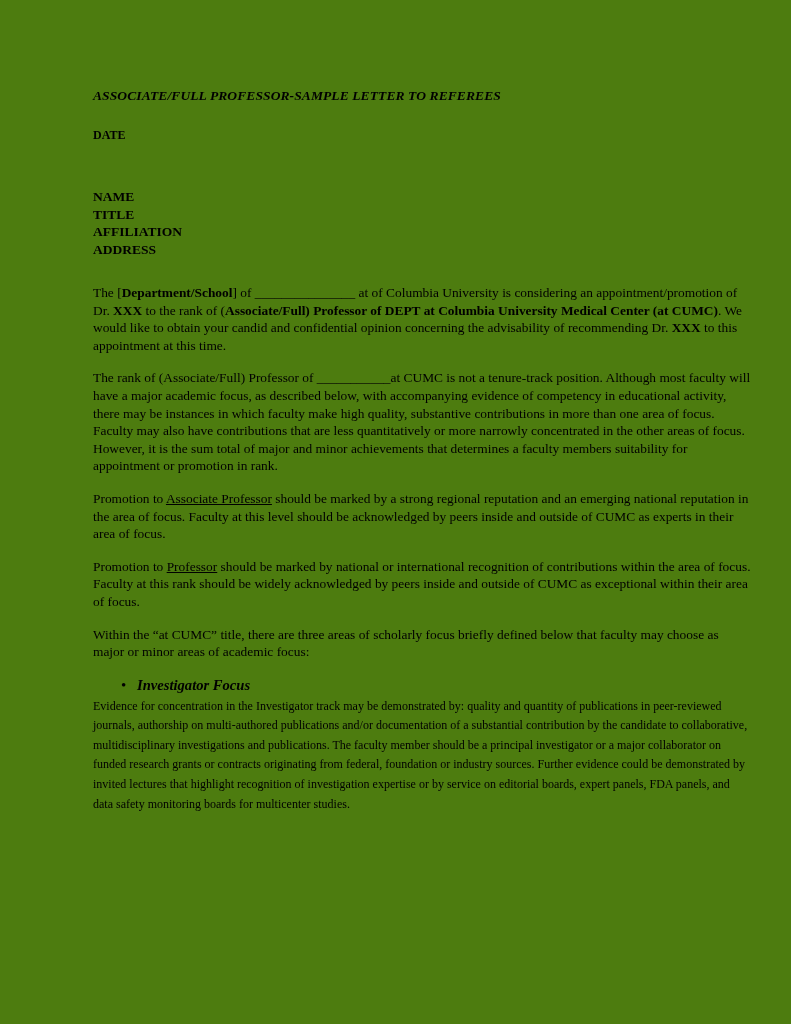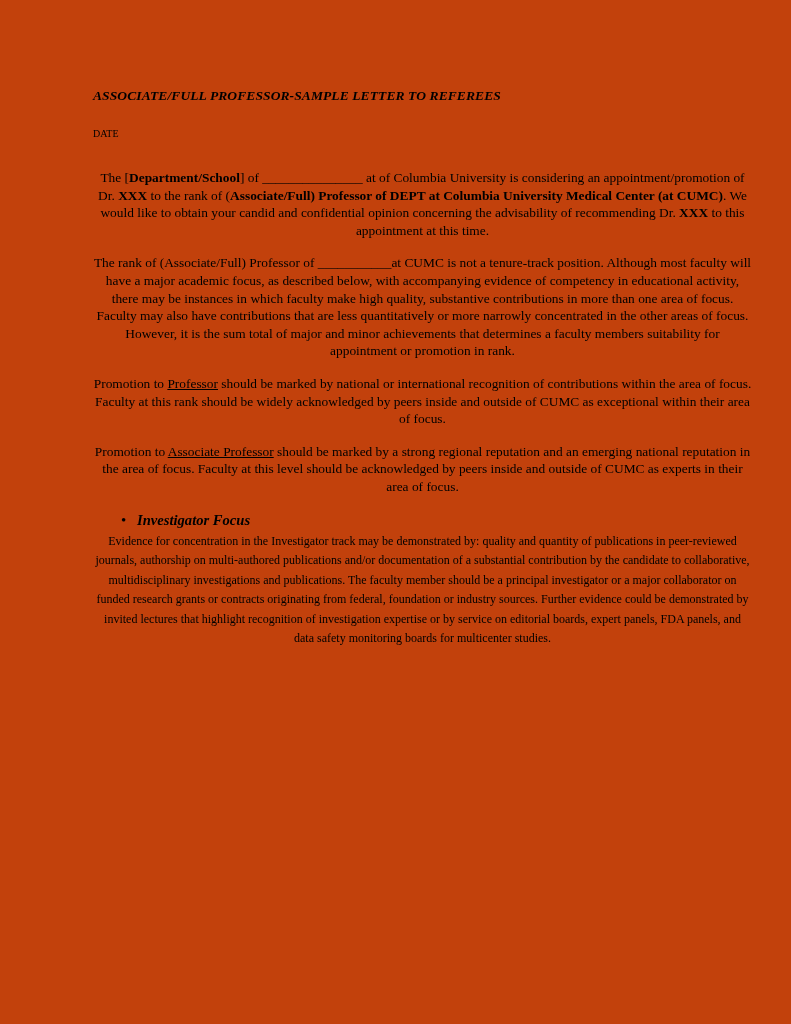--- a/index.html
+++ b/index.html
@@ -11,52 +11,52 @@
     width: 791px;
     height: 1024px;
     font-family: "Liberation Serif", serif;
     color: #000000;
     overflow: hidden;
   }
   .page {
     position: relative;
     width: 791px;
     height: 1024px;
-    background: #c2410c;
+    background: #4d7c0f;
     box-sizing: border-box;
     padding: 88px 39px 0 93px;
   }
   .doc-title {
     font-weight: bold;
     font-style: italic;
     font-size: 13.5px;
     letter-spacing: 0.1px;
     margin: 0 0 24px 0;
   }
   .date-line {
-    font-weight: normal;
-    font-size: 10px;
-    margin: 0 0 30px 0;
+    font-weight: bold;
+    font-size: 12px;
+    margin: 0 0 45px 0;
   }
   .addr-block {
     font-weight: bold;
     font-size: 13.5px;
     line-height: 17.5px;
     margin: 0 0 26px 0;
   }
   .salutation {
     font-weight: bold;
     font-size: 13.5px;
     margin: 0 0 22px 0;
   }
   p.body-para {
     font-size: 13.4px;
     line-height: 17.6px;
     margin: 0 0 15px 0;
-    text-align: center;
+    text-align: left;
   }
   p.body-para.large {
     font-size: 12px;
     line-height: 19.6px;
   }
   .b { font-weight: bold; }
   .u { text-decoration: underline; }
   .bullet-row {
     display: flex;
     align-items: flex-start;
@@ -79,30 +79,37 @@
 </style>
 </head>
 <body>
 
 <div class="page">
 
   <div class="doc-title">ASSOCIATE/FULL PROFESSOR-SAMPLE LETTER TO REFEREES</div>
 
   <div class="date-line">DATE</div>
 
+  <div class="addr-block">
+    <div>NAME</div>
+    <div>TITLE</div>
+    <div>AFFILIATION</div>
+    <div>ADDRESS</div>
+  </div>
 
 
   <p class="body-para"><span>The [</span><span class="b">Department/School</span><span>] of _______________ at of Columbia University is considering an appointment/promotion of Dr. </span><span class="b">XXX</span><span> to the rank of (</span><span class="b">Associate/Full) Professor of DEPT at Columbia University Medical Center (at CUMC)</span><span>. We would like to obtain your candid and confidential opinion concerning the advisability of recommending Dr. </span><span class="b">XXX</span><span> to this appointment at this time.</span></p>
 
   <p class="body-para">The rank of (Associate/Full) Professor of ___________at CUMC is not a tenure-track position. Although most faculty will have a major academic focus, as described below, with accompanying evidence of competency in educational activity, there may be instances in which faculty make high quality, substantive contributions in more than one area of focus. Faculty may also have contributions that are less quantitatively or more narrowly concentrated in the other areas of focus. However, it is the sum total of major and minor achievements that determines a faculty members suitability for appointment or promotion in rank.</p>
 
+  <p class="body-para"><span>Promotion to </span><span class="u">Associate Professor</span><span> should be marked by a strong regional reputation and an emerging national reputation in the area of focus. Faculty at this level should be acknowledged by peers inside and outside of CUMC as experts in their area of focus.</span></p>
+
   <p class="body-para"><span>Promotion to </span><span class="u">Professor</span><span> should be marked by national or international recognition of contributions within the area of focus. Faculty at this rank should be widely acknowledged by peers inside and outside of CUMC as exceptional within their area of focus.</span></p>
 
-  <p class="body-para"><span>Promotion to </span><span class="u">Associate Professor</span><span> should be marked by a strong regional reputation and an emerging national reputation in the area of focus. Faculty at this level should be acknowledged by peers inside and outside of CUMC as experts in their area of focus.</span></p>
-
+  <p class="body-para">Within the “at CUMC” title, there are three areas of scholarly focus briefly defined below that faculty may choose as major or minor areas of academic focus:</p>
 
   <div class="bullet-row">
     <span class="bullet-dot">•</span>
     <span class="bullet-label">Investigator Focus</span>
   </div>
 
   <p class="body-para large">Evidence for concentration in the Investigator track may be demonstrated by:  quality and quantity of publications in peer-reviewed journals, authorship on multi-authored publications and/or documentation of a substantial contribution by the candidate to collaborative, multidisciplinary investigations and publications. The faculty member should be a principal investigator or a major collaborator on funded research grants or contracts originating from federal, foundation or industry sources. Further evidence could be demonstrated by invited lectures that highlight recognition of investigation expertise or by service on editorial boards, expert panels, FDA panels, and data safety monitoring boards for multicenter studies.</p>
 
 </div>
 

